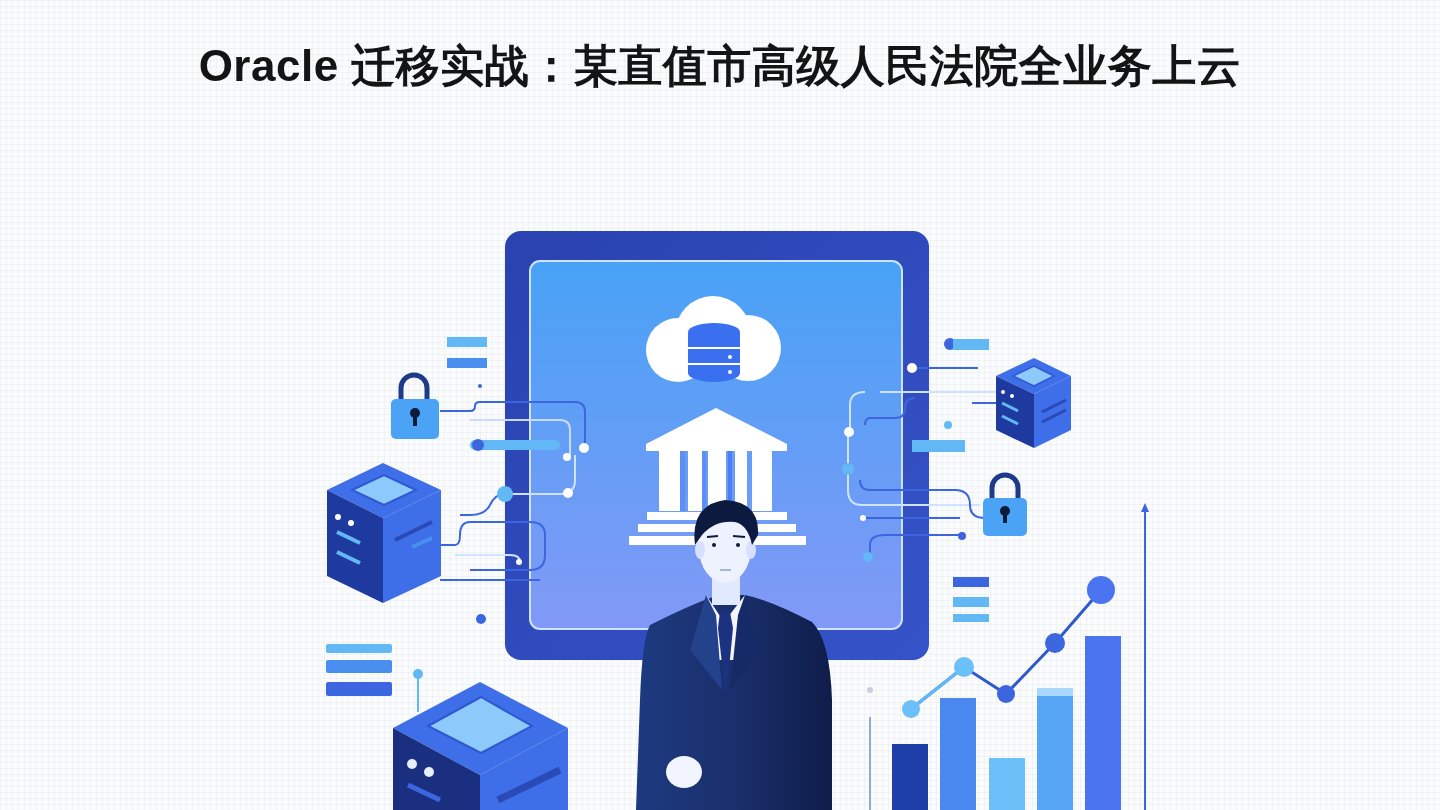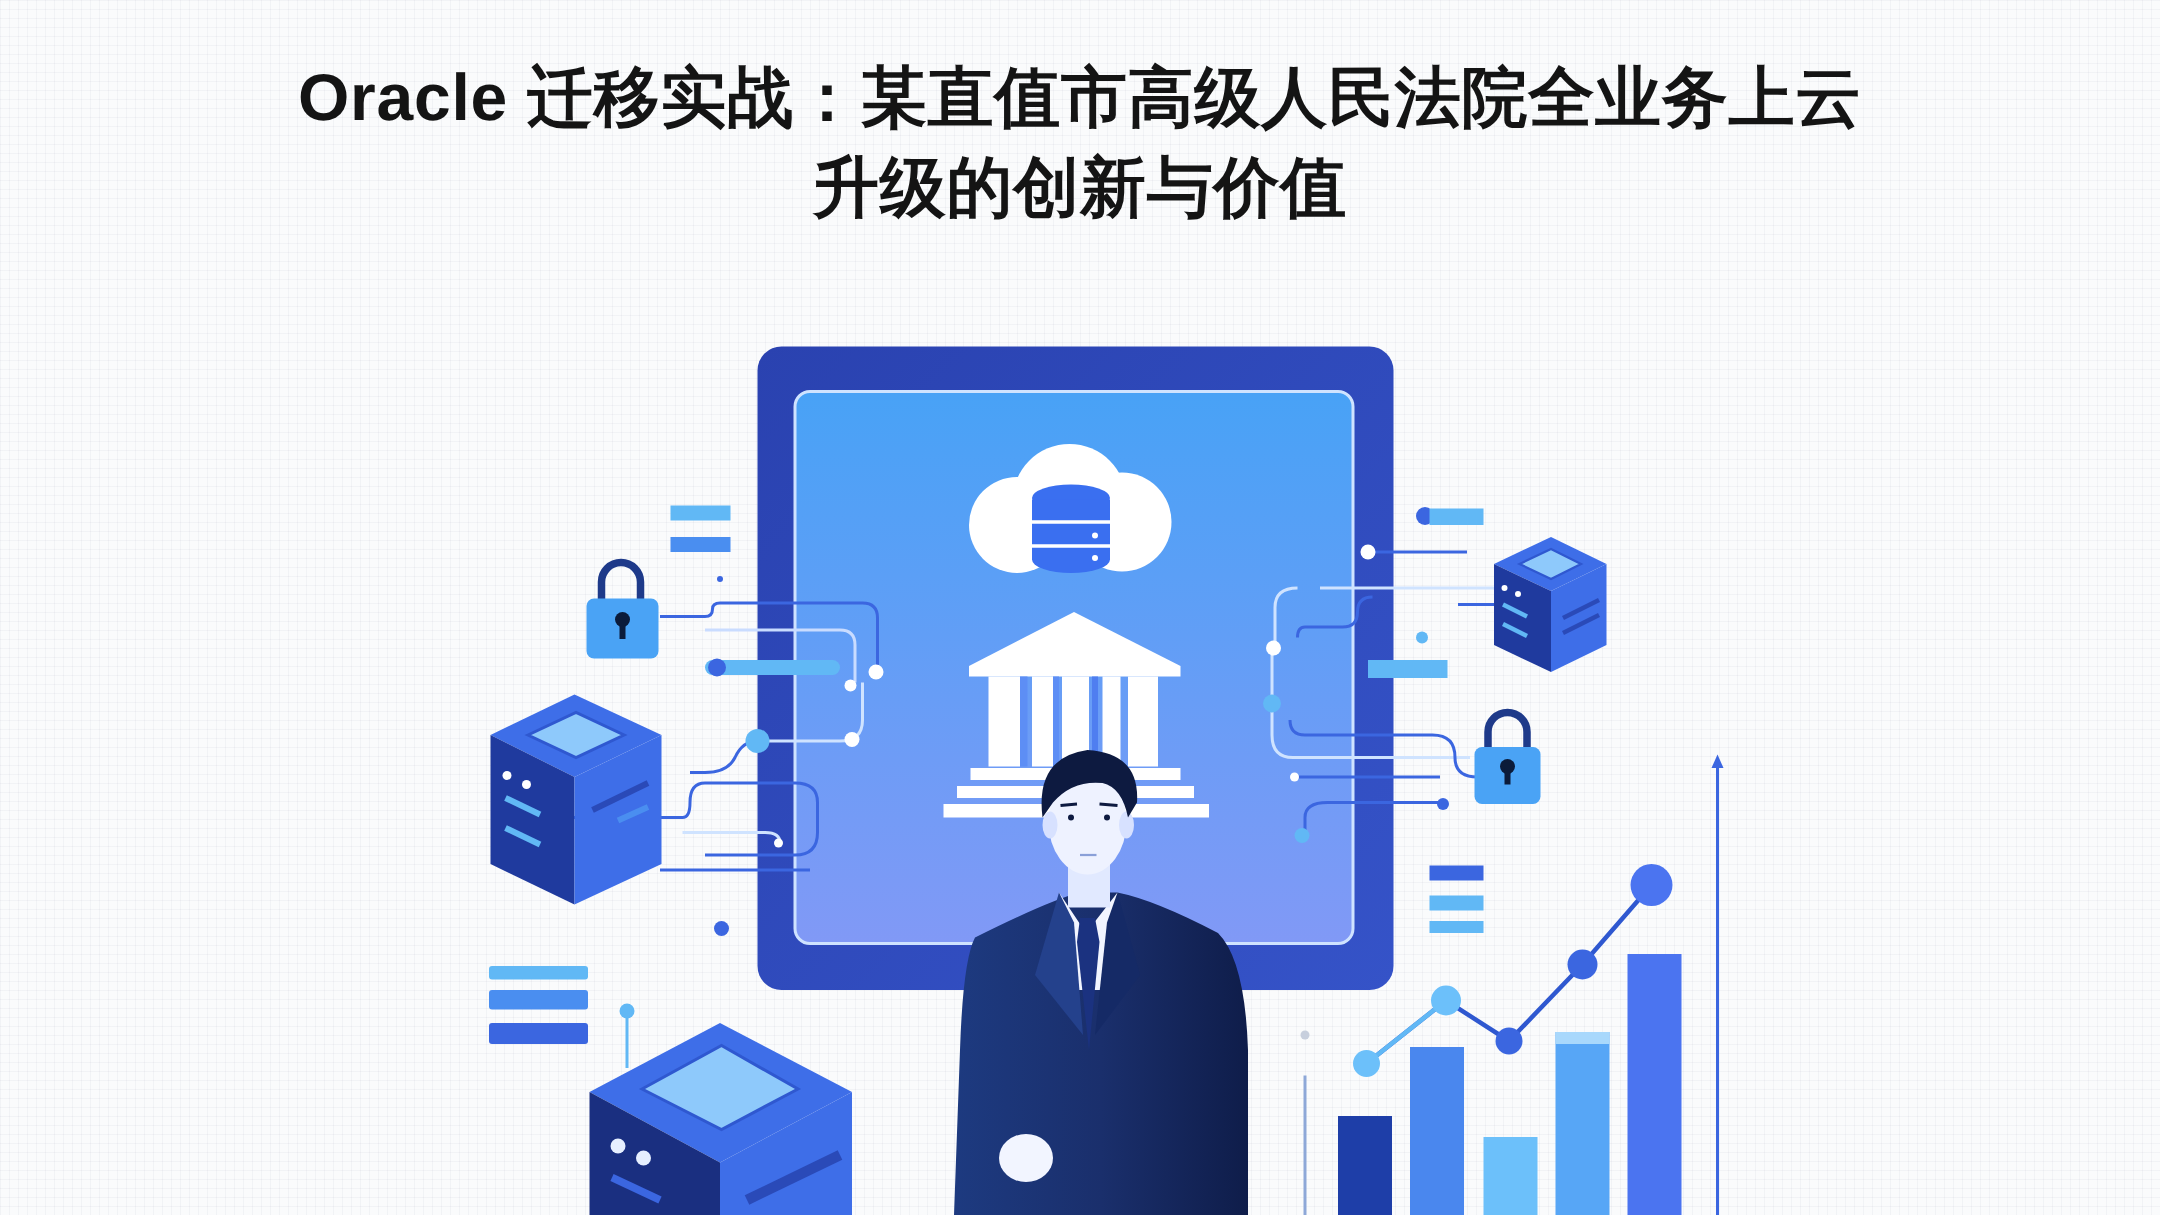--- a/index.html
+++ b/index.html
@@ -18,21 +18,20 @@
     font-size: 44px; line-height: 60px; letter-spacing: 0.5px;
   }
   .title span { display: block; }
   svg.art { position: absolute; left: 0; top: 0; }
 </style>
 </head>
 <body>
 
 <div class="title">
   <span>Oracle 迁移实战：某直值市高级人民法院全业务上云</span>
-  <span>升级的创新与价值</span>
 </div>
 
 <svg class="art" width="1440" height="810" viewBox="0 0 1440 810">
   <defs>
     <linearGradient id="screenGrad" x1="0" y1="0" x2="0" y2="1">
       <stop offset="0" stop-color="#48a2f6"></stop>
       <stop offset="1" stop-color="#8199f6"></stop>
     </linearGradient>
     <linearGradient id="frameGrad" x1="0" y1="0" x2="1" y2="1">
       <stop offset="0" stop-color="#2a42b0"></stop>

